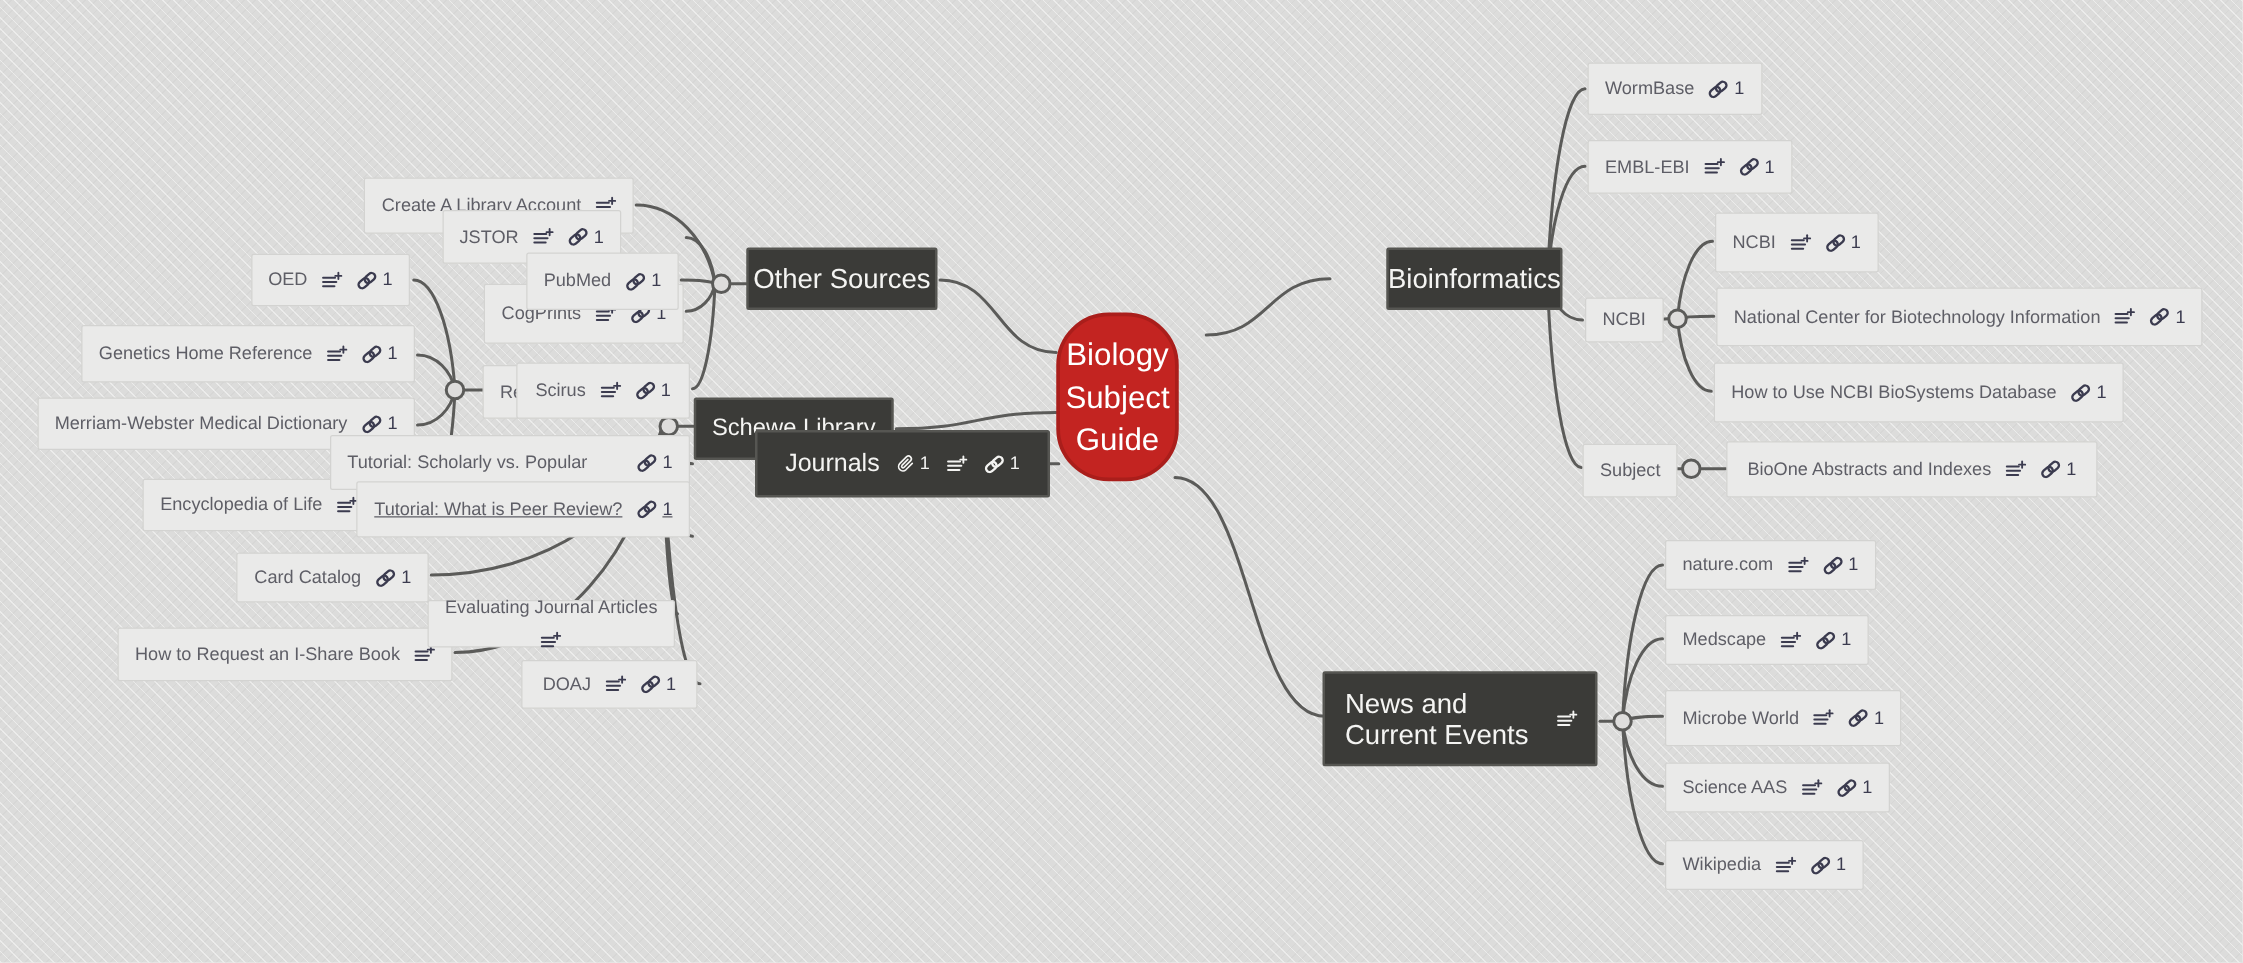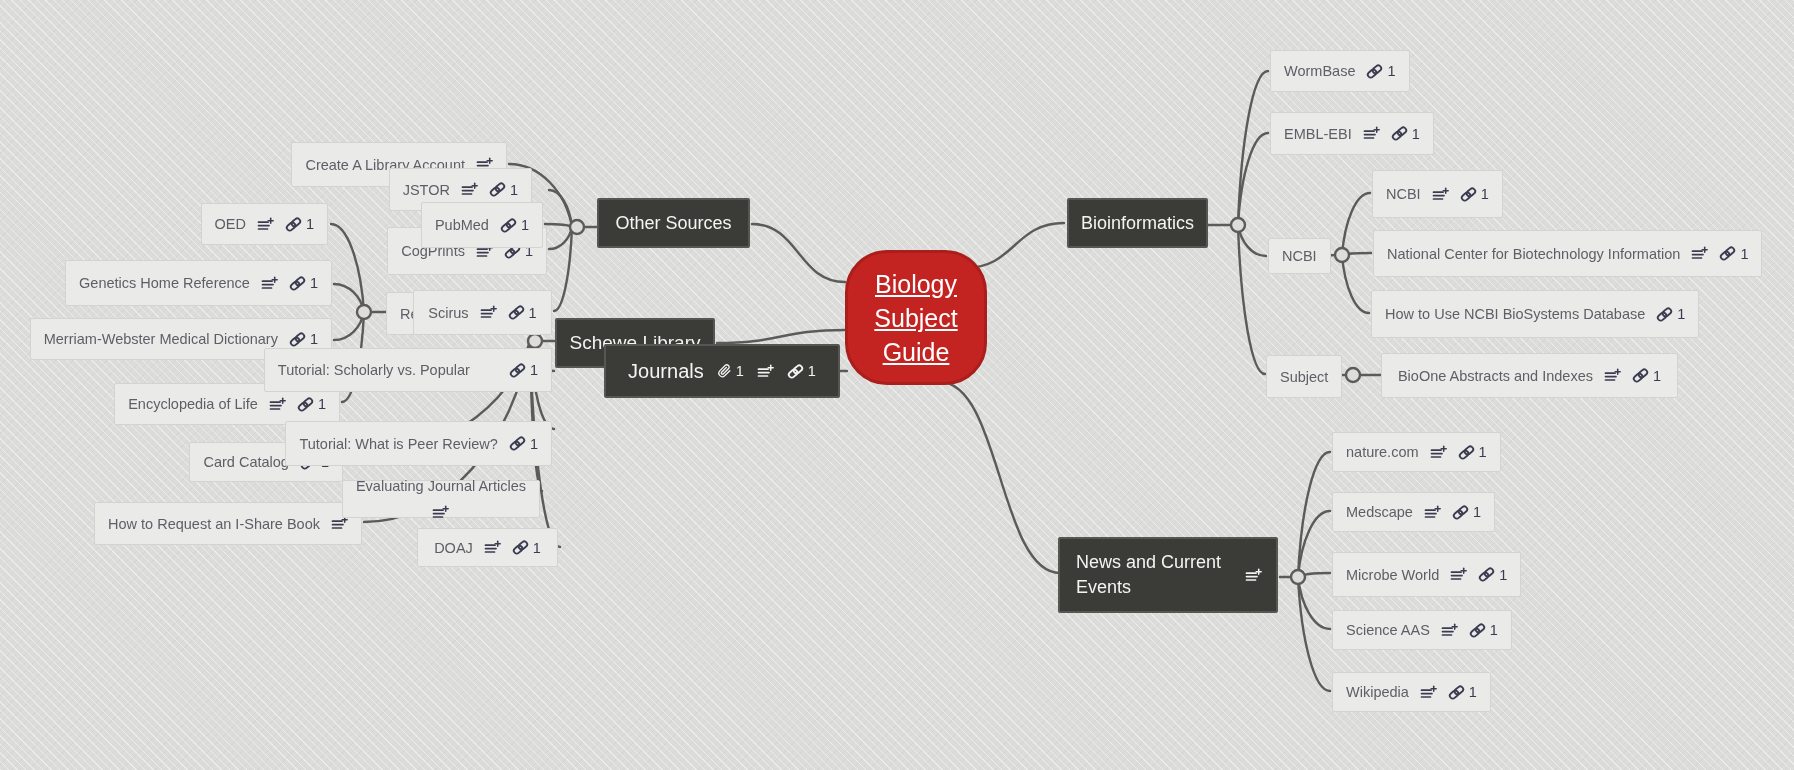--- a/index.html
+++ b/index.html
@@ -29,21 +29,21 @@
     color:#5e5e66;
     font-size:14.5px;
     padding:0 13px;
     gap:11px;
   }
   .node.topic{
     background:#3b3b38;
     border:2px solid #565652;
     border-radius:2px;
     color:#f4f4f2;
-    font-size:18px;
+    font-size:22px;
     gap:13px;
     padding:0 10px;
   }
   .node.topic .cnt{color:#f4f4f2;}
   .node.root{
     background:#c32421;
     border:3px solid #aa1e1b;
     border-radius:42px;
     color:#ffffff;
     font-size:25px;
@@ -132,21 +132,21 @@
               <path d="M1.5 8.6h10.5"></path>
               <path d="M1.5 12h9"></path>
             </g>
             <g fill="none" stroke="currentColor" stroke-width="1.5" stroke-linecap="round">
               <path d="M13.7 1.2v5"></path>
               <path d="M11.2 3.7h5"></path>
             </g>
           </svg>
         </span>
       </div>
-      <div class="node leaf" style="top: 168px; height: 43px; right: 1262px; min-width: 137px;">
+      <div class="node leaf" style="top: 168px; height: 43px; right: 1297px; min-width: 137px;">
         <span class="lbl">JSTOR</span>
         <span class="icwrap">
           <svg class="ic" width="17" height="15" viewBox="0 0 17 15">
             <g fill="none" stroke="currentColor" stroke-width="1.7" stroke-linecap="round">
               <path d="M1.5 5.2h9.5"></path>
               <path d="M1.5 8.6h10.5"></path>
               <path d="M1.5 12h9"></path>
             </g>
             <g fill="none" stroke="currentColor" stroke-width="1.5" stroke-linecap="round">
               <path d="M13.7 1.2v5"></path>
@@ -287,21 +287,21 @@
         <span class="icwrap">
           <svg class="ic" width="17" height="15" viewBox="0 0 17 15">
             <g fill="none" stroke="currentColor" stroke-width="1.9" transform="rotate(-40 8.5 7.5)">
               <rect x="0.7" y="4.6" width="9.2" height="5.8" rx="2.9"></rect>
               <rect x="7.1" y="4.6" width="9.2" height="5.8" rx="2.9"></rect>
             </g>
           </svg>
           <span class="cnt">1</span>
         </span>
       </div>
-      <div class="node leaf" style="top: 421px; height: 45px; right: 1242px; min-width: 247px;">
+      <div class="node leaf" style="top: 385px; height: 45px; right: 1242px; min-width: 247px; text-decoration: underline;">
         <span class="lbl">Tutorial: What is Peer Review?</span>
         <span class="icwrap">
           <svg class="ic" width="17" height="15" viewBox="0 0 17 15">
             <g fill="none" stroke="currentColor" stroke-width="1.9" transform="rotate(-40 8.5 7.5)">
               <rect x="0.7" y="4.6" width="9.2" height="5.8" rx="2.9"></rect>
               <rect x="7.1" y="4.6" width="9.2" height="5.8" rx="2.9"></rect>
             </g>
           </svg>
           <span class="cnt">1</span>
         </span>
@@ -402,21 +402,21 @@
               <rect x="0.7" y="4.6" width="9.2" height="5.8" rx="2.9"></rect>
               <rect x="7.1" y="4.6" width="9.2" height="5.8" rx="2.9"></rect>
             </g>
           </svg>
           <span class="cnt">1</span>
         </span>
       </div>
       <div class="node topic" style="top: 198px; height: 50px; left: 597px; width: 153px;">
         <span class="lbl">Other Sources</span>
       </div>
-      <div class="node topic" style="top: 198px; height: 50px; left: 1067px; width: 141px;">
+      <div class="node topic" style="top: 198px; height: 50px; left: 1109px; width: 141px;">
         <span class="lbl">Bioinformatics</span>
       </div>
       <div class="node topic journals-node" style="top: 344px; height: 54px; left: 604px; width: 236px;">
         <span class="lbl">Journals</span>
         <span class="icwrap">
           <svg class="ic" width="15" height="16" viewBox="0 0 24 24">
             <path fill="none" stroke="currentColor" stroke-width="2.1" stroke-linecap="round" d="M20.5 11.5l-8.2 8.2a5.6 5.6 0 0 1-7.9-7.9l8.9-8.9a3.7 3.7 0 0 1 5.2 5.2l-8.6 8.6a1.85 1.85 0 0 1-2.6-2.6L14.9 6.5"></path>
           </svg>
           <span class="cnt">1</span>
         </span>
@@ -707,17 +707,17 @@
         <span class="icwrap">
           <svg class="ic" width="17" height="15" viewBox="0 0 17 15">
             <g fill="none" stroke="currentColor" stroke-width="1.9" transform="rotate(-40 8.5 7.5)">
               <rect x="0.7" y="4.6" width="9.2" height="5.8" rx="2.9"></rect>
               <rect x="7.1" y="4.6" width="9.2" height="5.8" rx="2.9"></rect>
             </g>
           </svg>
           <span class="cnt">1</span>
         </span>
       </div>
-      <div class="node root" style="top: 250px; height: 135px; left: 845px; width: 142px; text-decoration: underline;">
+      <div class="node root" style="top: 250px; height: 135px; left: 845px; width: 98px;">
         <span class="lbl">Biology Subject Guide</span>
       </div>
     </div>
 </div>
 
 </body></html>

